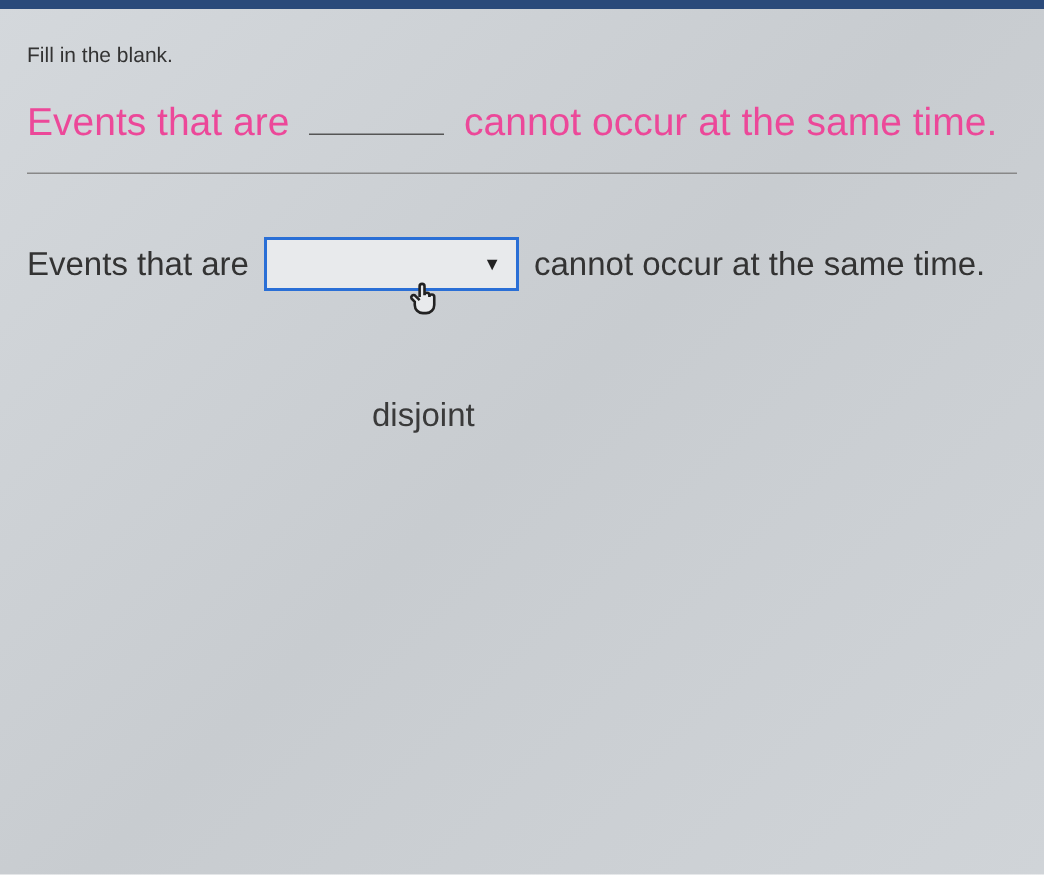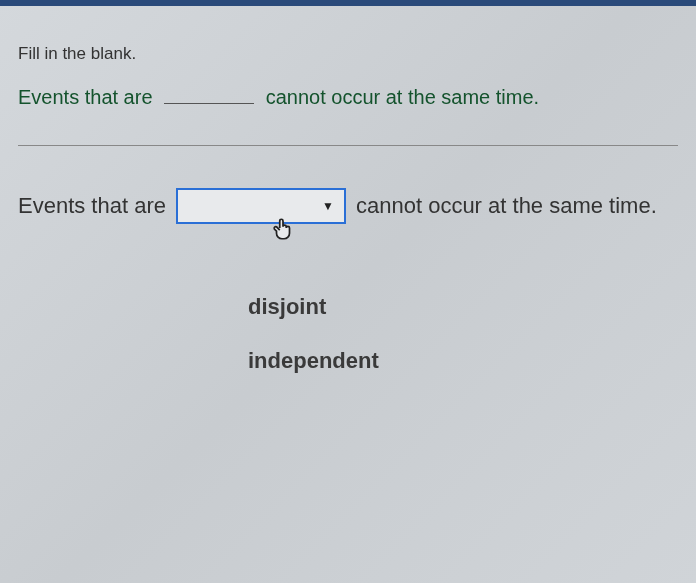--- a/index.html
+++ b/index.html
@@ -19,29 +19,29 @@
     }
     .top-bar {
       position: absolute;
       top: 0;
       left: 0;
       right: 0;
       height: 6px;
       background: #2a4a7a;
     }
     .instruction {
-      font-size: 17px;
+      font-size: 14px;
       color: #333;
-      margin-top: 24px;
+      margin-top: 8px;
       margin-bottom: 22px;
     }
     .question-text {
-      font-size: 20px;
-      color: #14532d;
-      margin-bottom: 36px;
+      font-size: 26px;
+      color: #ec4899;
+      margin-bottom: 18px;
     }
     .blank-line {
       display: inline-block;
       border-bottom: 1.5px solid #555;
       width: 90px;
       position: relative;
       vertical-align: baseline;
       margin: 0 6px;
     }
     .blank-scribble {
@@ -95,21 +95,20 @@
     }
     .options {
       margin-left: 230px;
       display: flex;
       flex-direction: column;
       gap: 28px;
     }
     .option {
       font-size: 22px;
       color: #3a3a3a;
-      font-weight: bold;
     }
   </style>
 </head>
 <body>
 
 <div class="top-bar"></div>
 
 <div class="instruction">Fill in the blank.</div>
 
 <div class="question-text">
@@ -131,14 +130,13 @@
   <span>cannot occur at the same time.</span>
   <span class="cursor">
     <svg viewBox="0 0 24 24" fill="none" stroke="#222" stroke-width="1.6">
       <path d="M9 11 V4.5 a1.5 1.5 0 0 1 3 0 V10 a1.5 1.5 0 0 1 3 0 V11 a1.5 1.5 0 0 1 3 0 V16 a5 5 0 0 1 -5 5 h-2 a5 5 0 0 1 -5 -5 v-2 l-2 -2 a1.5 1.5 0 0 1 2 -2 L9 13" fill="#e8eaec"></path>
     </svg>
   </span>
 </div>
 
 <div class="options">
   <div class="option">disjoint</div>
-  <div class="option">independent</div>
 </div>
 
 </body></html>

